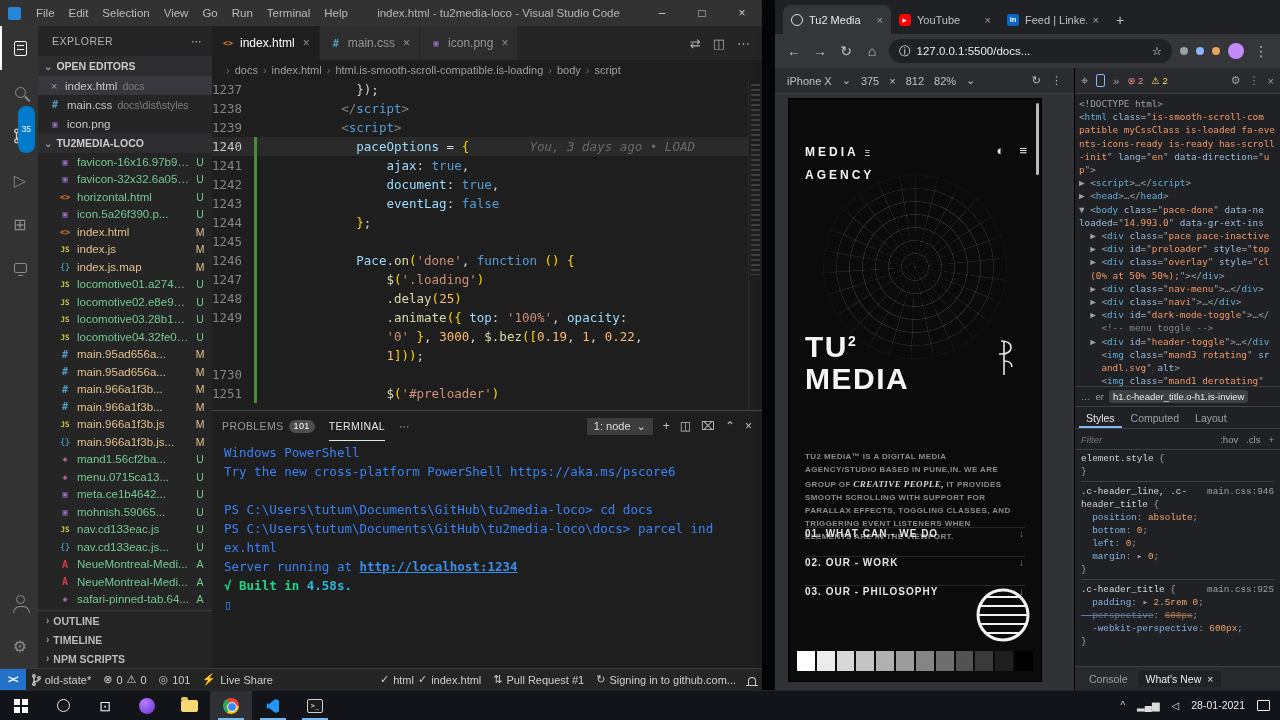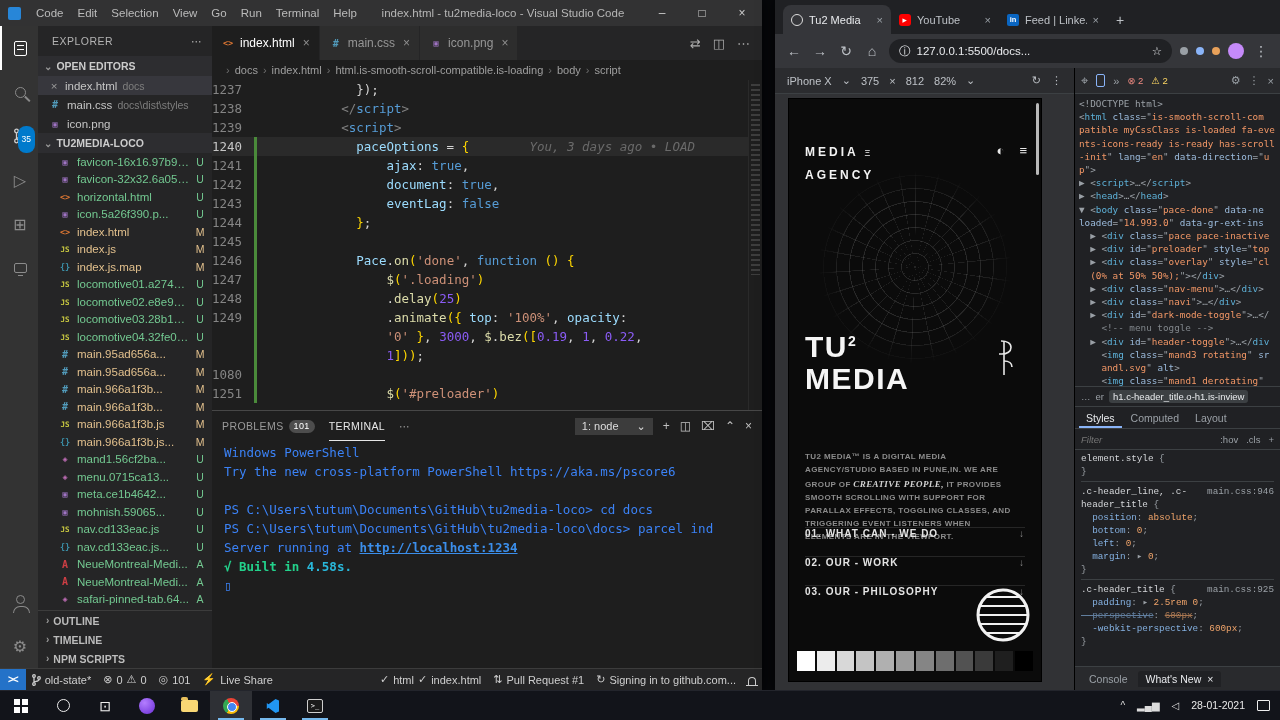--- a/index.html
+++ b/index.html
@@ -13,21 +13,21 @@
 .vs-menus{display:flex}
 .vs-menus span{padding:0 7px;cursor:default}
 .vs-title{flex:1;text-align:center;color:#b6b6b6;overflow:hidden;white-space:nowrap}
 .vs-winctl{display:flex;flex:none}
 .vs-winctl span{width:40px;text-align:center;font-size:12px;color:#ccc}
 .vs-main{flex:1;display:flex;min-height:0}
 .vs-activity{width:38px;background:#333333;display:flex;flex-direction:column;flex:none}
 .act-item{height:44px;display:flex;align-items:center;justify-content:center;position:relative;color:#8b8b8b;border-left:2px solid transparent;font-size:16px}
 .act-item.active{color:#fff;border-left-color:#fff}
 .act-spacer{flex:1}
-.badge{position:absolute;right:3px;bottom:5px;background:#007acc;color:#fff;font-size:8.5px;border-radius:8px;padding:8px 4px;line-height:11px}
+.badge{position:absolute;right:3px;bottom:5px;background:#007acc;color:#fff;font-size:8.5px;border-radius:8px;padding:18px 4px;line-height:11px}
 .ic-files{width:13px;height:15px;border:1.4px solid currentColor;border-radius:2px;position:relative}
 .ic-files::before{content:"";position:absolute;left:2px;top:3px;right:2px;border-top:1.4px solid currentColor}
 .ic-files::after{content:"";position:absolute;left:2px;top:7px;right:2px;border-top:1.4px solid currentColor}
 .ic-search{width:11px;height:11px;border:1.6px solid currentColor;border-radius:50%;position:relative}
 .ic-search::after{content:"";position:absolute;width:7px;height:1.6px;background:current;background:currentColor;transform:rotate(45deg);right:-6px;bottom:-3px}
 .ic-person{width:9px;height:9px;border:1.5px solid currentColor;border-radius:50%;position:relative;top:-3px}
 .ic-person::after{content:"";position:absolute;left:-4px;top:10px;width:15px;height:6px;border:1.5px solid currentColor;border-bottom:none;border-radius:8px 8px 0 0}
 .ic-remote{width:13px;height:10px;border:1.4px solid currentColor;border-radius:2px;position:relative}
 .ic-remote::after{content:"";position:absolute;left:3px;bottom:-4px;width:5px;border-top:1.4px solid currentColor}
 
@@ -64,32 +64,32 @@
 .vs-crumbs{height:20px;display:flex;align-items:center;padding:0 12px;font-size:11px;color:#9f9f9f;background:#1e1e1e;flex:none;gap:3px;white-space:nowrap;overflow:hidden}
 .vs-crumbs .sep{color:#6e6e6e;margin:0 2px}
 .vs-code{flex:1;position:relative;overflow:hidden;font-family:"DejaVu Sans Mono",monospace;font-size:12.5px;line-height:19px;background:#1e1e1e}
 .code-lines{position:absolute;inset:0 14px 0 0}
 .vs-code .tl{display:flex}
 .vs-code .tl.cur{background:rgba(130,130,130,.12)}
 .ln{width:42px;text-align:right;padding-right:12px;color:#858585;flex:none}
 .cur .ln{color:#c6c6c6}
 .gut{width:3px;margin-right:9px;flex:none}
 .gut.add{background:#4a8a3a}
-.tk-p{color:#d4d4d4}.tk-v{color:#9cdcfe}.tk-k{color:#569cd6}.tk-s{color:#ce9178}.tk-n{color:#8b5cf6}.tk-f{color:#dcdcaa}.tk-b{color:#ffd700}.tk-a{color:#808080}
+.tk-p{color:#d4d4d4}.tk-v{color:#9cdcfe}.tk-k{color:#569cd6}.tk-s{color:#ce9178}.tk-n{color:#fdba74}.tk-f{color:#dcdcaa}.tk-b{color:#ffd700}.tk-a{color:#808080}
 .tk-gl{color:#6a6a6a;font-style:italic}
 .minimap{position:absolute;right:0;top:0;bottom:0;width:14px;background:#1e1e1e;border-left:1px solid #2a2a2a}
 .minimap::before{content:"";position:absolute;left:2px;right:2px;top:4px;height:58%;background:repeating-linear-gradient(to bottom,rgba(255,255,255,.14) 0 2px,transparent 2px 5px)}
 
 .vs-terminal{height:258px;border-top:1px solid #474747;background:#1e1e1e;display:flex;flex-direction:column;flex:none}
 .term-head{height:30px;display:flex;align-items:center;padding:0 10px;flex:none;gap:14px}
 .term-tab{font-size:10.5px;letter-spacing:.4px;color:#9a9a9a;display:flex;align-items:center;gap:5px;height:100%;cursor:pointer}
 .term-tab.active{color:#e7e7e7;border-bottom:1px solid #e7e7e7}
 .pill{background:#4d4d4d;color:#fff;border-radius:8px;padding:0 5px;font-size:9px;line-height:13px}
 .term-right{margin-left:auto;display:flex;align-items:center;gap:10px;color:#c0c0c0}
-.term-select{display:flex;align-items:center;gap:18px;background:#3c3c3c;border:1px solid #3c3c3c;padding:1px 6px;font-size:11px;color:#ddd}
+.term-select{display:flex;align-items:center;gap:6px;background:#3c3c3c;border:1px solid #3c3c3c;padding:1px 6px;font-size:11px;color:#ddd}
 .term-body{flex:1;padding:2px 12px;font-family:"DejaVu Sans Mono",monospace;font-size:12.5px;line-height:19px;overflow:hidden}
 .tk-w{color:#3b82f6}.tk-link{color:#3b8eea;text-decoration:underline;font-weight:bold}.tk-ok{color:#23d18b;font-weight:bold}.tk-cy{color:#29b8db;font-weight:bold}
 
 .vs-status{height:22px;background:#252526;border-top:1px solid #3c3c3c;display:flex;align-items:center;font-size:11px;color:#cfcfcf;flex:none}
 .st-item{display:flex;align-items:center;gap:4px;padding:0 6px;height:100%}
 .st-remote{background:#2472c8;color:#fff;font-weight:bold;font-size:10px;padding:0 8px;letter-spacing:-1px}
 .st-right{margin-left:auto;display:flex;height:100%}
 .bell{width:8px;height:8px;border:1.2px solid #ccc;border-bottom:none;border-radius:4px 4px 0 0;position:relative;top:1px}
 .bell::after{content:"";position:absolute;left:-3px;bottom:-1px;width:12px;border-top:1.2px solid #ccc}
 .branch-svg{stroke:#cfcfcf;fill:none;stroke-width:1.3}
@@ -182,21 +182,21 @@
 .ac{width:13px;height:11px;border:1.2px solid #eee;border-radius:1px}
 </style>
 </head>
 <body>
 
 <div id="vscode">
   <div class="vs-titlebar">
     <span class="vs-logo"></span>
     <div class="vs-menus">
 
-    <span>Code</span>
+    <span>File</span>
         <span>Edit</span>
         <span>Selection</span>
         <span>View</span>
         <span>Go</span>
         <span>Run</span>
         <span>Terminal</span>
         <span>Help</span>
       </div>
     <div class="vs-title">index.html - tu2media-loco - Visual Studio Code</div>
     <div class="vs-winctl">
@@ -516,21 +516,21 @@
             <div class="tl"><span class="ln">1242</span><span class="gut add"></span><span class="tk-p">                </span><span class="tk-v">document</span><span class="tk-p">: </span><span class="tk-k">true</span><span class="tk-p">,</span></div>
             <div class="tl"><span class="ln">1243</span><span class="gut add"></span><span class="tk-p">                </span><span class="tk-v">eventLag</span><span class="tk-p">: </span><span class="tk-k">false</span></div>
             <div class="tl"><span class="ln">1244</span><span class="gut add"></span><span class="tk-p">            </span><span class="tk-b">}</span><span class="tk-p">;</span></div>
             <div class="tl"><span class="ln">1245</span><span class="gut add"></span>&nbsp;</div>
             <div class="tl"><span class="ln">1246</span><span class="gut add"></span><span class="tk-p">            </span><span class="tk-v">Pace</span><span class="tk-p">.</span><span class="tk-f">on</span><span class="tk-b">(</span><span class="tk-s">'done'</span><span class="tk-p">, </span><span class="tk-k">function</span><span class="tk-p"> </span><span class="tk-b">()</span><span class="tk-p"> </span><span class="tk-b">{</span></div>
             <div class="tl"><span class="ln">1247</span><span class="gut add"></span><span class="tk-p">                </span><span class="tk-f">$</span><span class="tk-b">(</span><span class="tk-s">'.loading'</span><span class="tk-b">)</span></div>
             <div class="tl"><span class="ln">1248</span><span class="gut add"></span><span class="tk-p">                </span><span class="tk-p">.</span><span class="tk-f">delay</span><span class="tk-b">(</span><span class="tk-n">25</span><span class="tk-b">)</span></div>
             <div class="tl"><span class="ln">1249</span><span class="gut add"></span><span class="tk-p">                </span><span class="tk-p">.</span><span class="tk-f">animate</span><span class="tk-b">({</span><span class="tk-p"> </span><span class="tk-v">top</span><span class="tk-p">: </span><span class="tk-s">'100%'</span><span class="tk-p">, </span><span class="tk-v">opacity</span><span class="tk-p">:</span></div>
             <div class="tl"><span class="ln"></span><span class="gut add"></span><span class="tk-p">                </span><span class="tk-s">'0'</span><span class="tk-p"> </span><span class="tk-b">}</span><span class="tk-p">, </span><span class="tk-n">3000</span><span class="tk-p">, </span><span class="tk-f">$</span><span class="tk-p">.</span><span class="tk-f">bez</span><span class="tk-b">([</span><span class="tk-n">0.19</span><span class="tk-p">, </span><span class="tk-n">1</span><span class="tk-p">, </span><span class="tk-n">0.22</span><span class="tk-p">,</span></div>
             <div class="tl"><span class="ln"></span><span class="gut add"></span><span class="tk-p">                </span><span class="tk-n">1</span><span class="tk-b">]))</span><span class="tk-p">;</span></div>
-            <div class="tl"><span class="ln">1080</span><span class="gut add"></span>&nbsp;</div>
+            <div class="tl"><span class="ln">1730</span><span class="gut add"></span>&nbsp;</div>
             <div class="tl"><span class="ln">1251</span><span class="gut add"></span><span class="tk-p">                </span><span class="tk-f">$</span><span class="tk-b">(</span><span class="tk-s">'#preloader'</span><span class="tk-b">)</span></div>
           </div>
         <div class="minimap"></div>
       </div>
       <div class="vs-terminal">
         <div class="term-head">
           <div class="term-tab">
             <span>PROBLEMS</span>
             <span class="pill">101</span>
           </div>
@@ -549,20 +549,21 @@
             <span>⌃</span>
             <span>×</span>
           </div>
         </div>
         <div class="term-body">
             <div class="tl"><span class="tk-w">Windows PowerShell</span></div>
             <div class="tl"><span class="tk-w">Try the new cross-platform PowerShell https://aka.ms/pscore6</span></div>
             <div class="tl">&nbsp;</div>
             <div class="tl"><span class="tk-w">PS C:\Users\tutum\Documents\GitHub\tu2media-loco&gt; cd docs</span></div>
             <div class="tl"><span class="tk-w">PS C:\Users\tutum\Documents\GitHub\tu2media-loco\docs&gt; parcel ind</span></div>
+            <div class="tl"><span class="tk-w">ex.html</span></div>
             <div class="tl"><span class="tk-w">Server running at </span><span class="tk-link">http://localhost:1234</span></div>
             <div class="tl"><span class="tk-ok">√ Built in </span><span class="tk-cy">4.58s.</span></div>
             <div class="tl"><span class="tk-w">▯</span></div>
           </div>
       </div>
     </div>
   </div>
   <div class="vs-status">
     <div class="st-item st-remote">&gt;&lt;</div>
     <div class="st-item">

